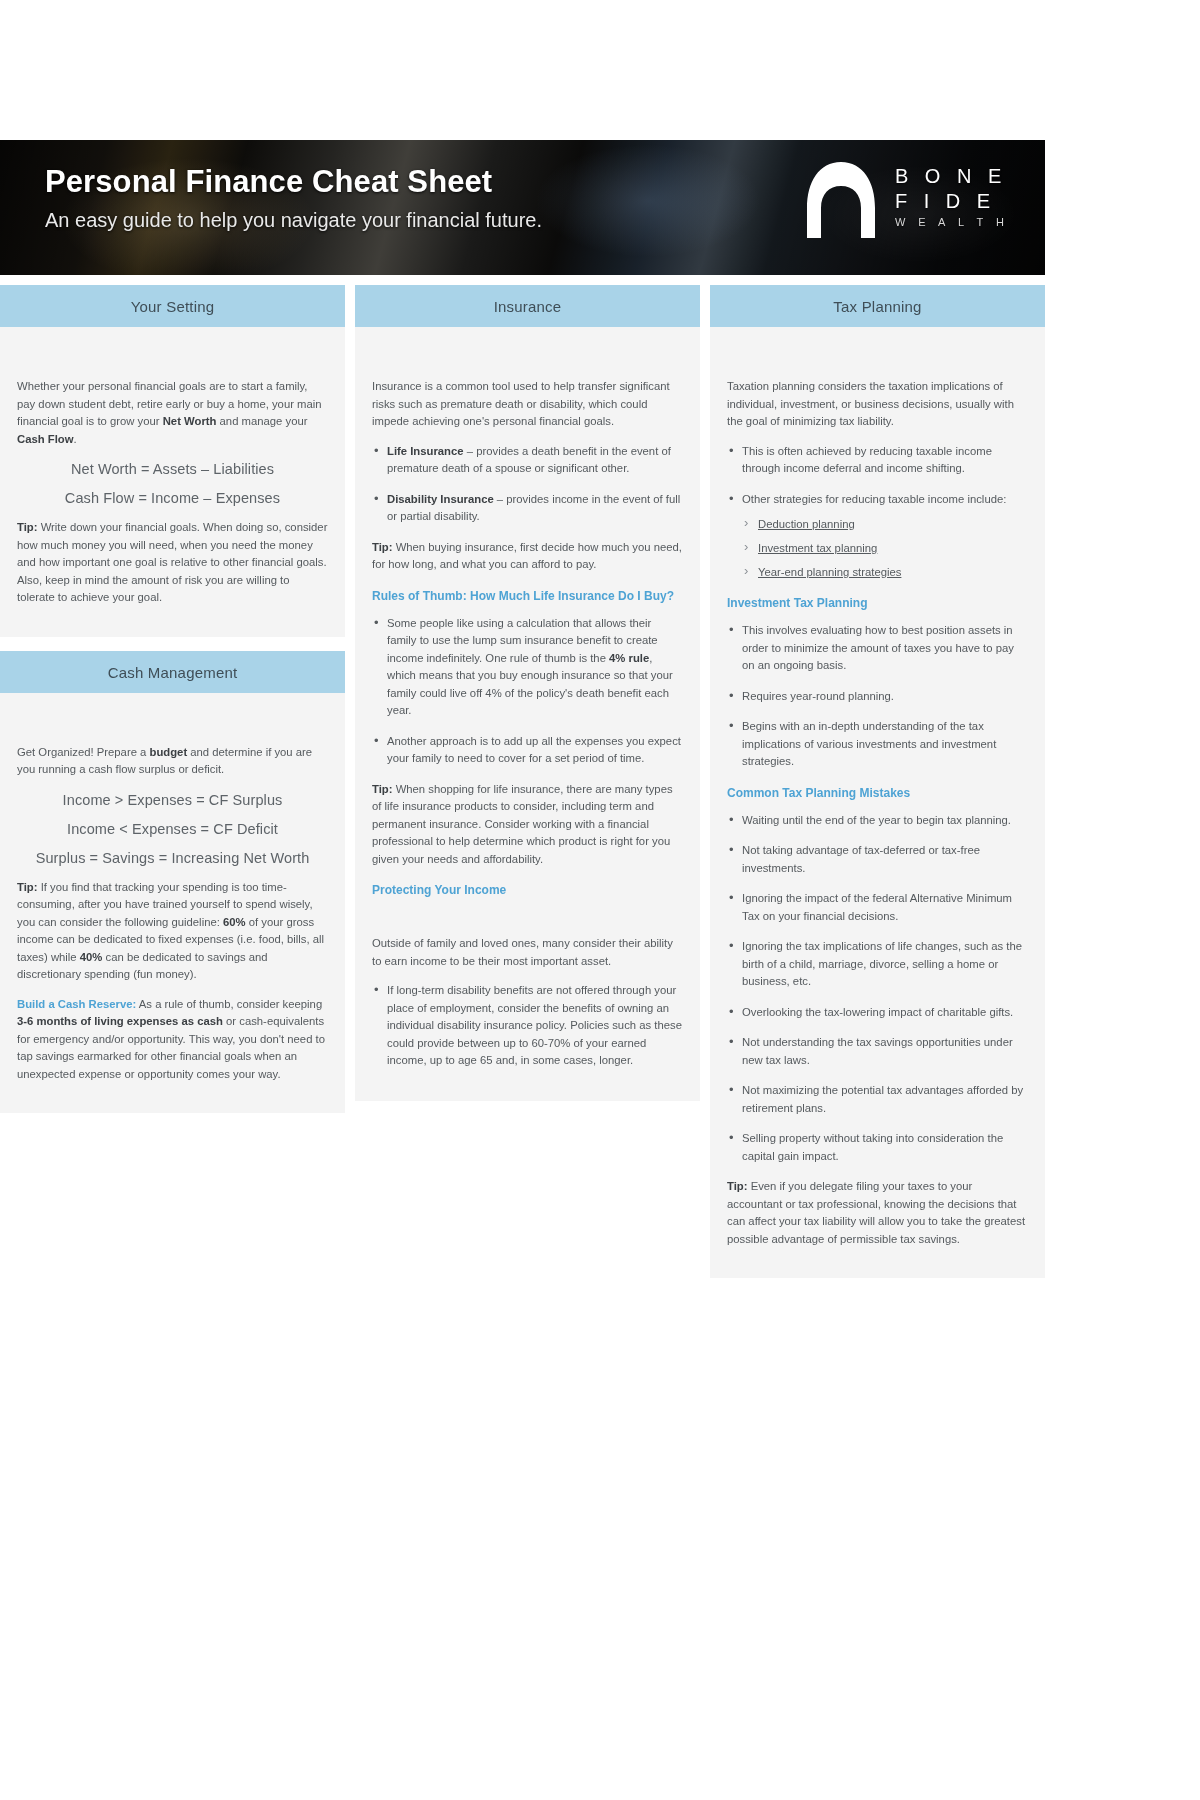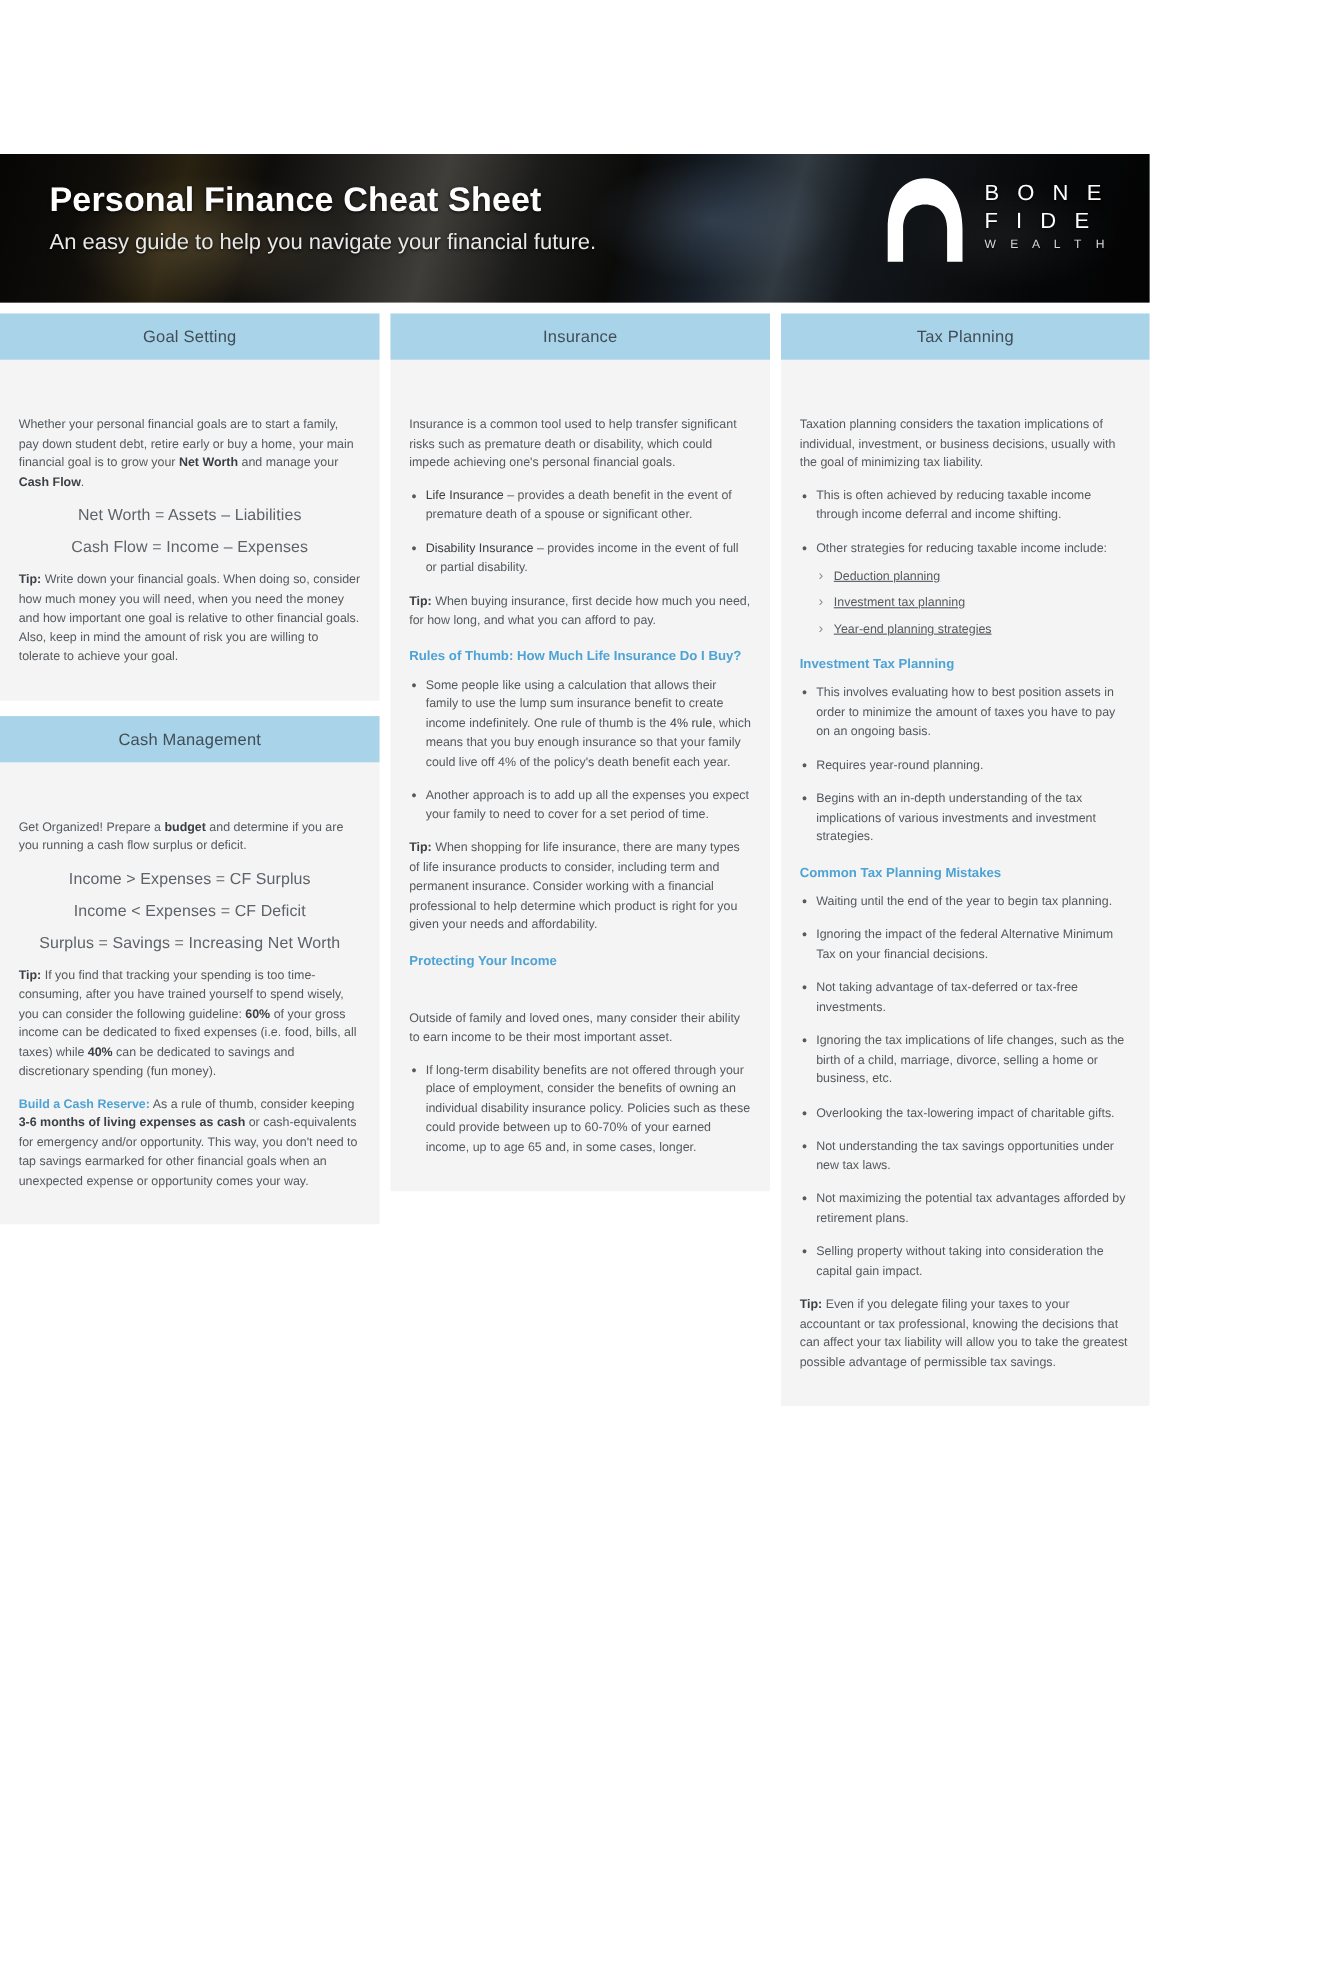--- a/index.html
+++ b/index.html
@@ -83,21 +83,21 @@
   }
   ul.bullets { list-style: none; margin: 0 0 10px 0; padding: 0; }
   ul.bullets > li {
     position: relative; padding-left: 15px; margin-bottom: 13px;
     font-size: 11.3px; line-height: 17.5px; color: #555a5e;
   }
   ul.bullets > li::before {
     content: "\2022"; position: absolute; left: 2px; top: -1px;
     color: #555a5e; font-size: 13px;
   }
-  ul.bullets > li b { color: #3c4044; font-weight: normal; }
+  ul.bullets > li b { color: #3c4044; font-weight: bold; }
   ul.sub-bullets { list-style: none; margin: 8px 0 0 0; padding: 0; text-decoration: underline; }
   ul.sub-bullets > li {
     position: relative; padding-left: 16px; margin-bottom: 7px;
     font-size: 11.3px; line-height: 17px; color: #555a5e;
   }
   ul.sub-bullets > li::before {
     content: "\203A"; position: absolute; left: 2px; top: -2px; color: #8b9095; font-size: 13px;
   }
   .tip { font-size: 11.3px; line-height: 17.5px; color: #555a5e; margin: 12px 0 12px 0; }
   .tip .tip-label { font-weight: bold; color: #3c4044; text-align: center; }
@@ -125,21 +125,21 @@
           <div class="lw-small">W E A L T H</div>
         </div>
       </div>
     </div>
 
     <div class="columns">
 
       <div class="col">
 
         <div class="card">
-          <div class="card-head">Goal Setting</div>
+          <div class="card-head">Your Setting</div>
           <div class="card-body">
             <p class="body">
               <span>Whether your personal financial goals are to start a family, pay down student debt, retire early or buy a home, your main financial goal is to grow your </span><b>Net Worth</b><span> and manage your </span><b>Cash Flow</b><span>.</span>
             </p>
             <div class="formula">Net Worth = Assets – Liabilities</div>
             <div class="formula">Cash Flow = Income – Expenses</div>
             <p class="tip">
               <span class="tip-label">Tip:</span><span> Write down your financial goals. When doing so, consider how much money you will need, when you need the money and how important one goal is relative to other financial goals. Also, keep in mind the amount of risk you are willing to tolerate to achieve your goal.</span>
             </p>
           </div>
@@ -235,22 +235,22 @@
             <ul class="bullets">
               <li>This involves evaluating how to best position assets in order to minimize the amount of taxes you have to pay on an ongoing basis.</li>
               <li>Requires year-round planning.</li>
               <li>Begins with an in-depth understanding of the tax implications of various investments and investment strategies.</li>
             </ul>
 
             <div class="subhead">Common Tax Planning Mistakes</div>
 
             <ul class="bullets">
               <li>Waiting until the end of the year to begin tax planning.</li>
+              <li>Not taking advantage of tax-deferred or tax-free investments.</li>
               <li>Ignoring the impact of the federal Alternative Minimum Tax on your financial decisions.</li>
-              <li>Not taking advantage of tax-deferred or tax-free investments.</li>
               <li>Ignoring the tax implications of life changes, such as the birth of a child, marriage, divorce, selling a home or business, etc.</li>
               <li>Overlooking the tax-lowering impact of charitable gifts.</li>
               <li>Not understanding the tax savings opportunities under new tax laws.</li>
               <li>Not maximizing the potential tax advantages afforded by retirement plans.</li>
               <li>Selling property without taking into consideration the capital gain impact.</li>
             </ul>
 
             <p class="tip">
               <span class="tip-label">Tip:</span><span> Even if you delegate filing your taxes to your accountant or tax professional, knowing the decisions that can affect your tax liability will allow you to take the greatest possible advantage of permissible tax savings.</span>
             </p>

